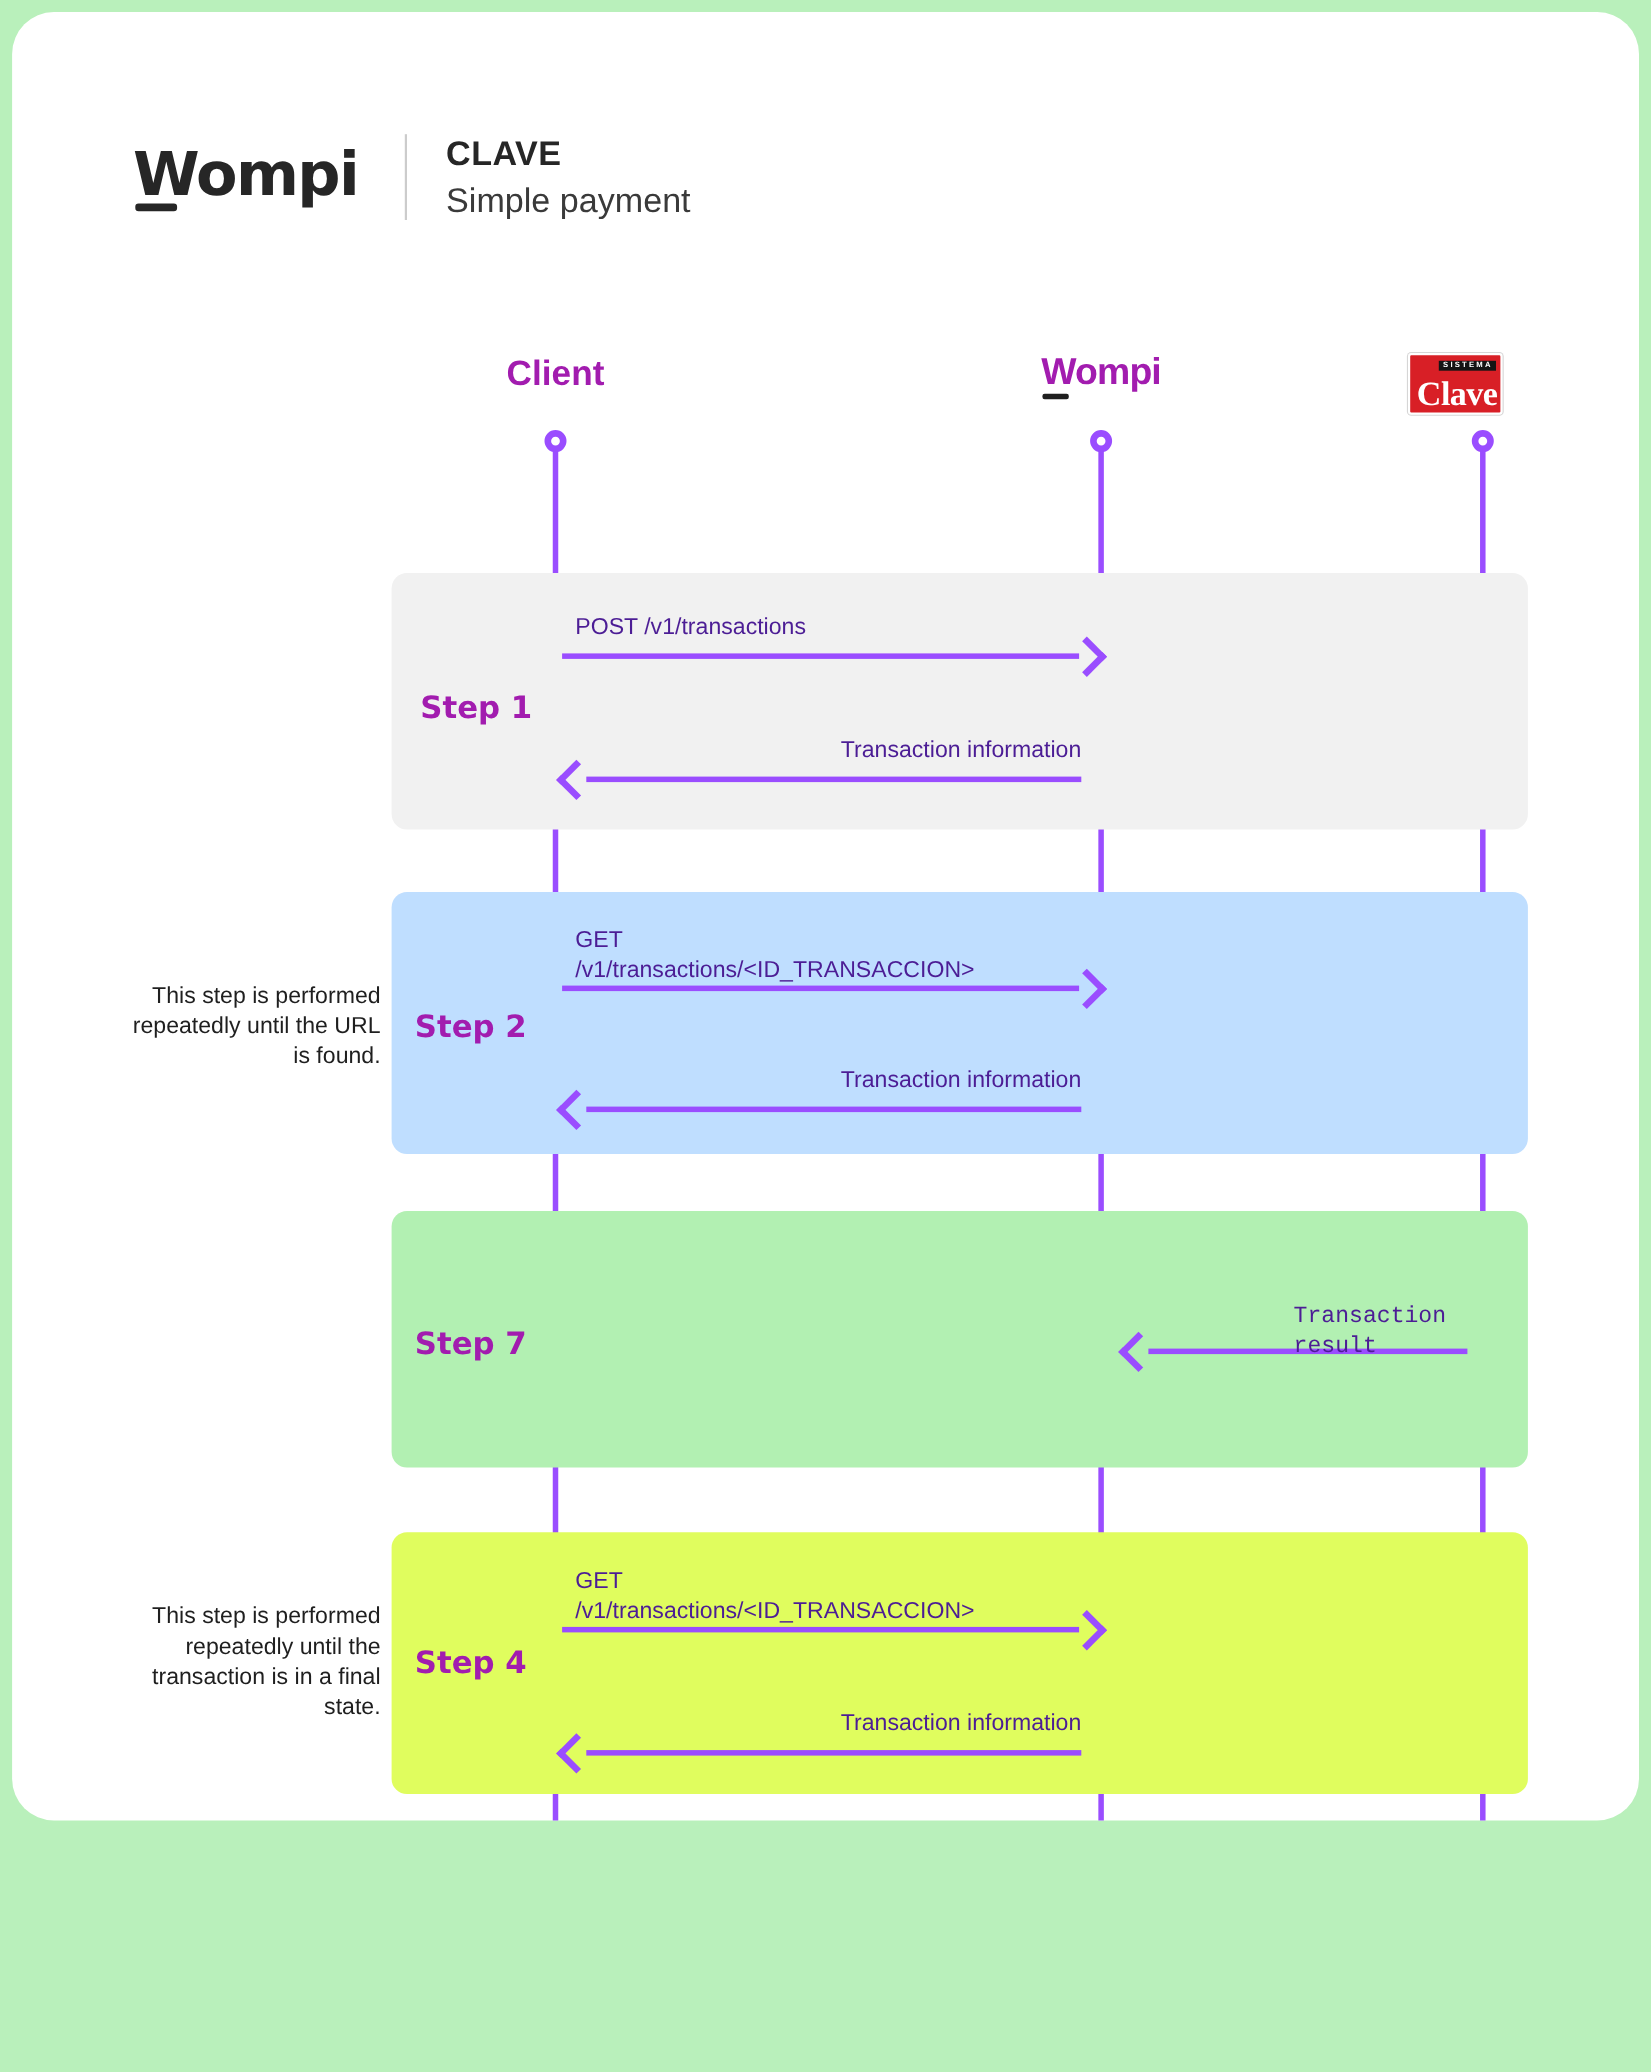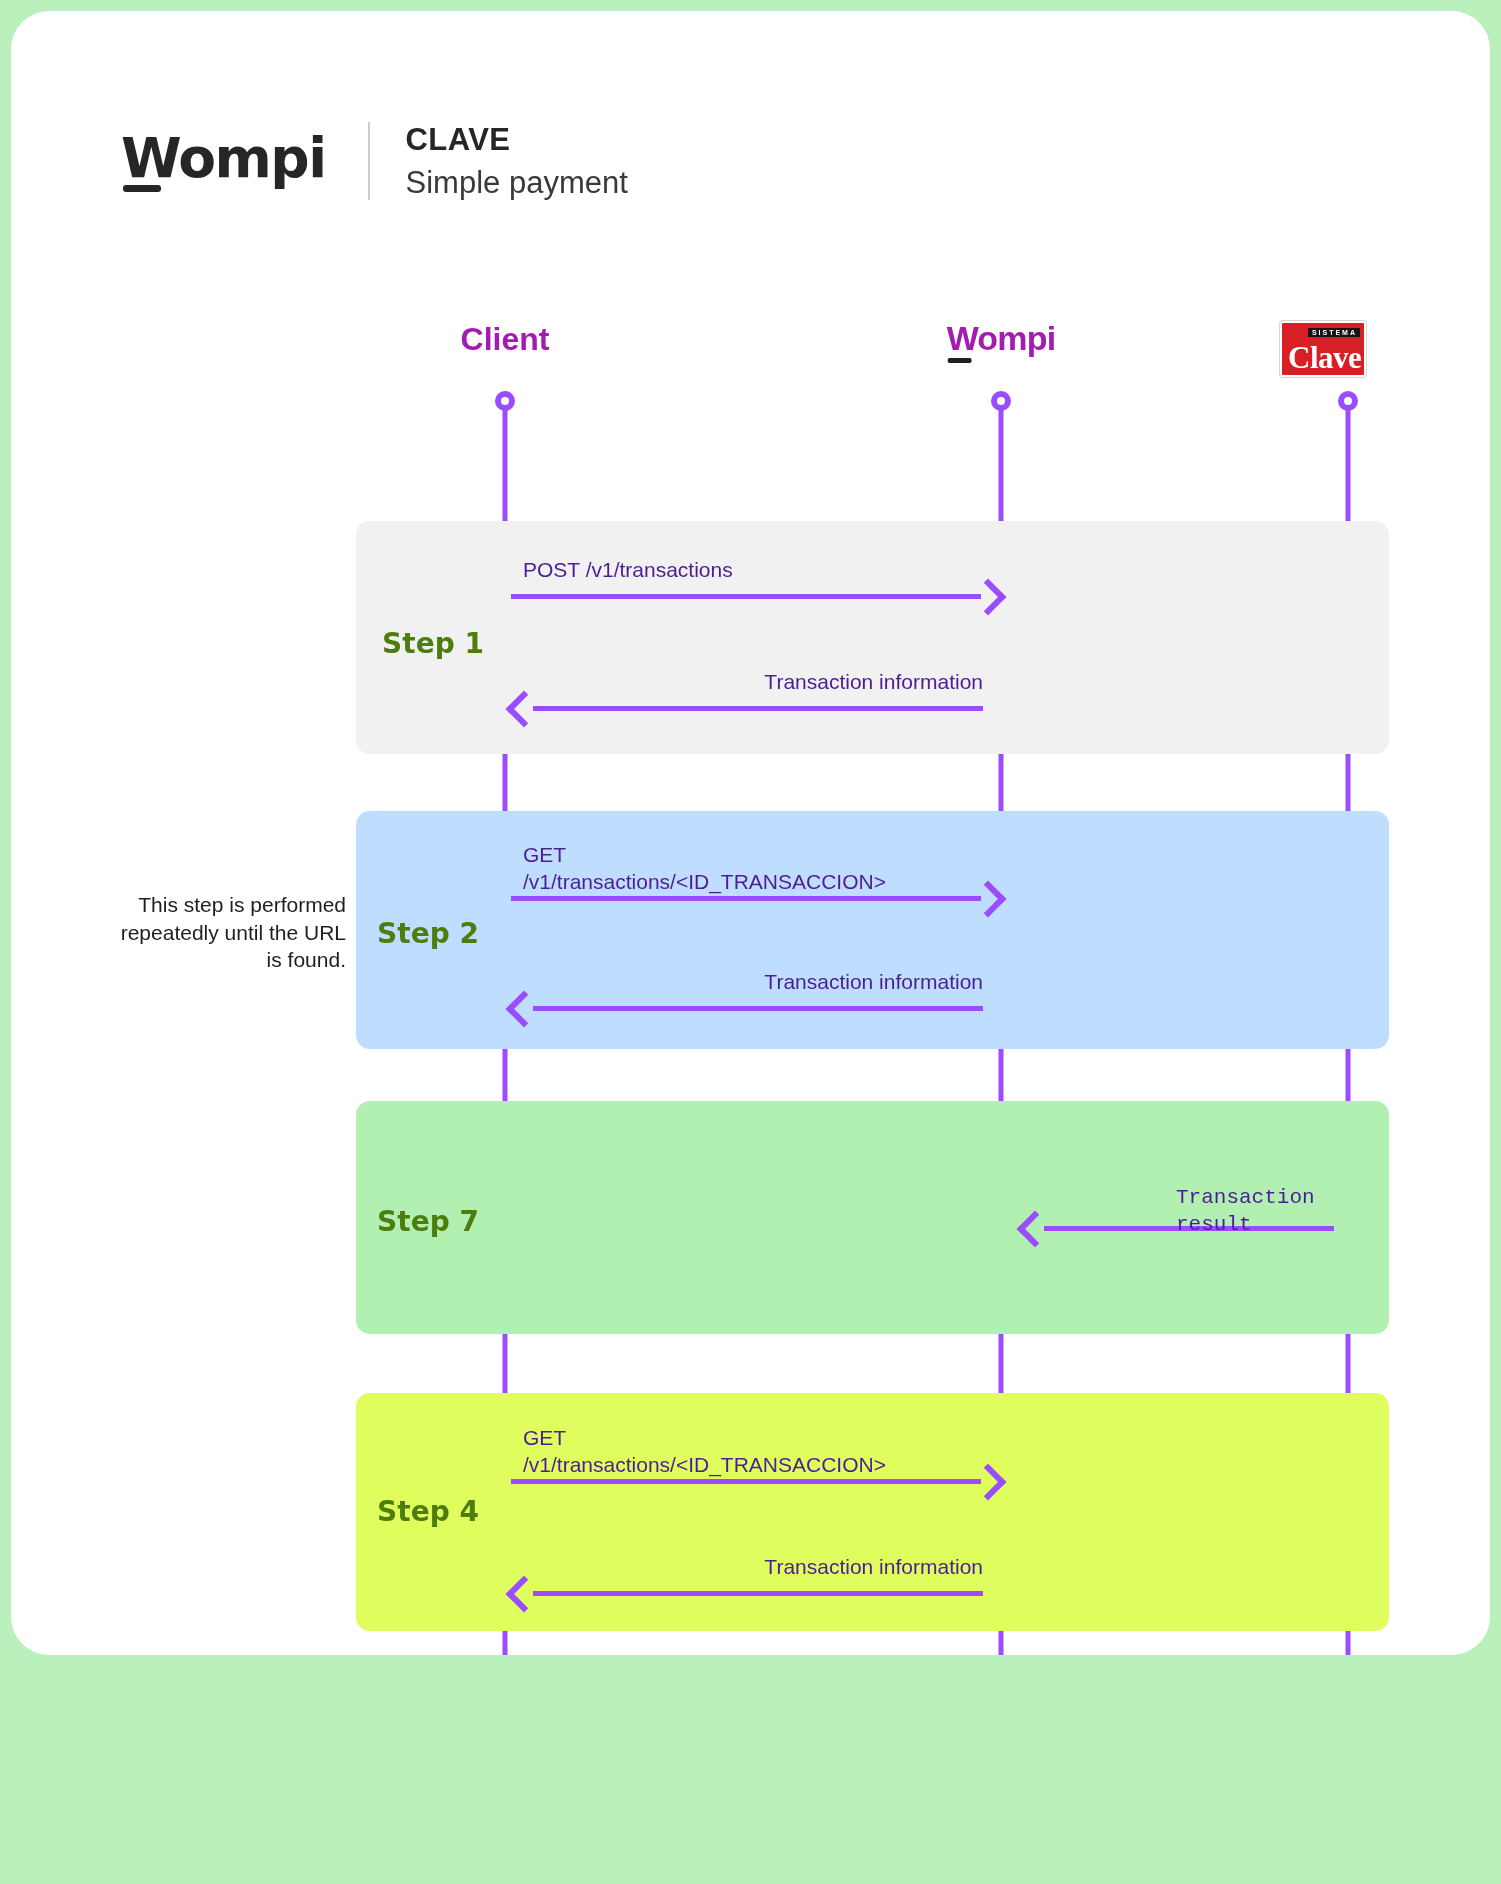--- a/index.html
+++ b/index.html
@@ -166,21 +166,21 @@
   
   .step-band {
     position: absolute;
     border-radius: 14px;
   }
   .step-label {
     position: absolute;
     font-family: "DejaVu Sans", sans-serif;
     font-weight: 700;
     font-size: 28px;
-    color: #4d7c0f;
+    color: #a21caf;
     transform: translate(-50%, -50%);
     white-space: nowrap;
     z-index: 6;
   }
   .side-note {
     position: absolute;
     text-align: right;
     font-family: "Liberation Sans", sans-serif;
     font-size: 21px;
     line-height: 1.32;
@@ -291,20 +291,21 @@
 
     <div class="step-band" style="left:345px; top:1090px; width:1033px; height:233px; background:#b2f0b2;"></div>
     <div class="step-label" style="left:417px; top:1210px;">Step 7</div>
 
     <div class="msg-label align-right" style="left:1322px; top:1173px;font-family:Liberation Mono, monospace;">Transaction result</div>
     <div class="msg-line" style="left:1033px; top:1215px; width:290px;"></div>
     <div class="msg-head left" style="left:1024px; top:1218px;"></div>
 
     <div class="step-band" style="left:345px; top:1382px; width:1033px; height:238px; background:#e0fd5e;"></div>
     <div class="step-label" style="left:417px; top:1500px;">Step 4</div>
+    <div class="side-note" style="left:95px; top:1500px; width:240px;">This step is performed repeatedly until the transaction is in a final state.</div>
 
     <div class="msg-label align-left" style="left:512px; top:1413px;">GET
 /v1/transactions/&lt;ID_TRANSACCION&gt;</div>
     <div class="msg-line" style="left:500px; top:1468px; width:470px;"></div>
     <div class="msg-head right" style="left:977px; top:1471px;"></div>
 
     <div class="msg-label align-right" style="left:972px; top:1542px;">Transaction information</div>
     <div class="msg-line" style="left:522px; top:1580px; width:450px;"></div>
     <div class="msg-head left" style="left:513px; top:1583px;"></div>
 

